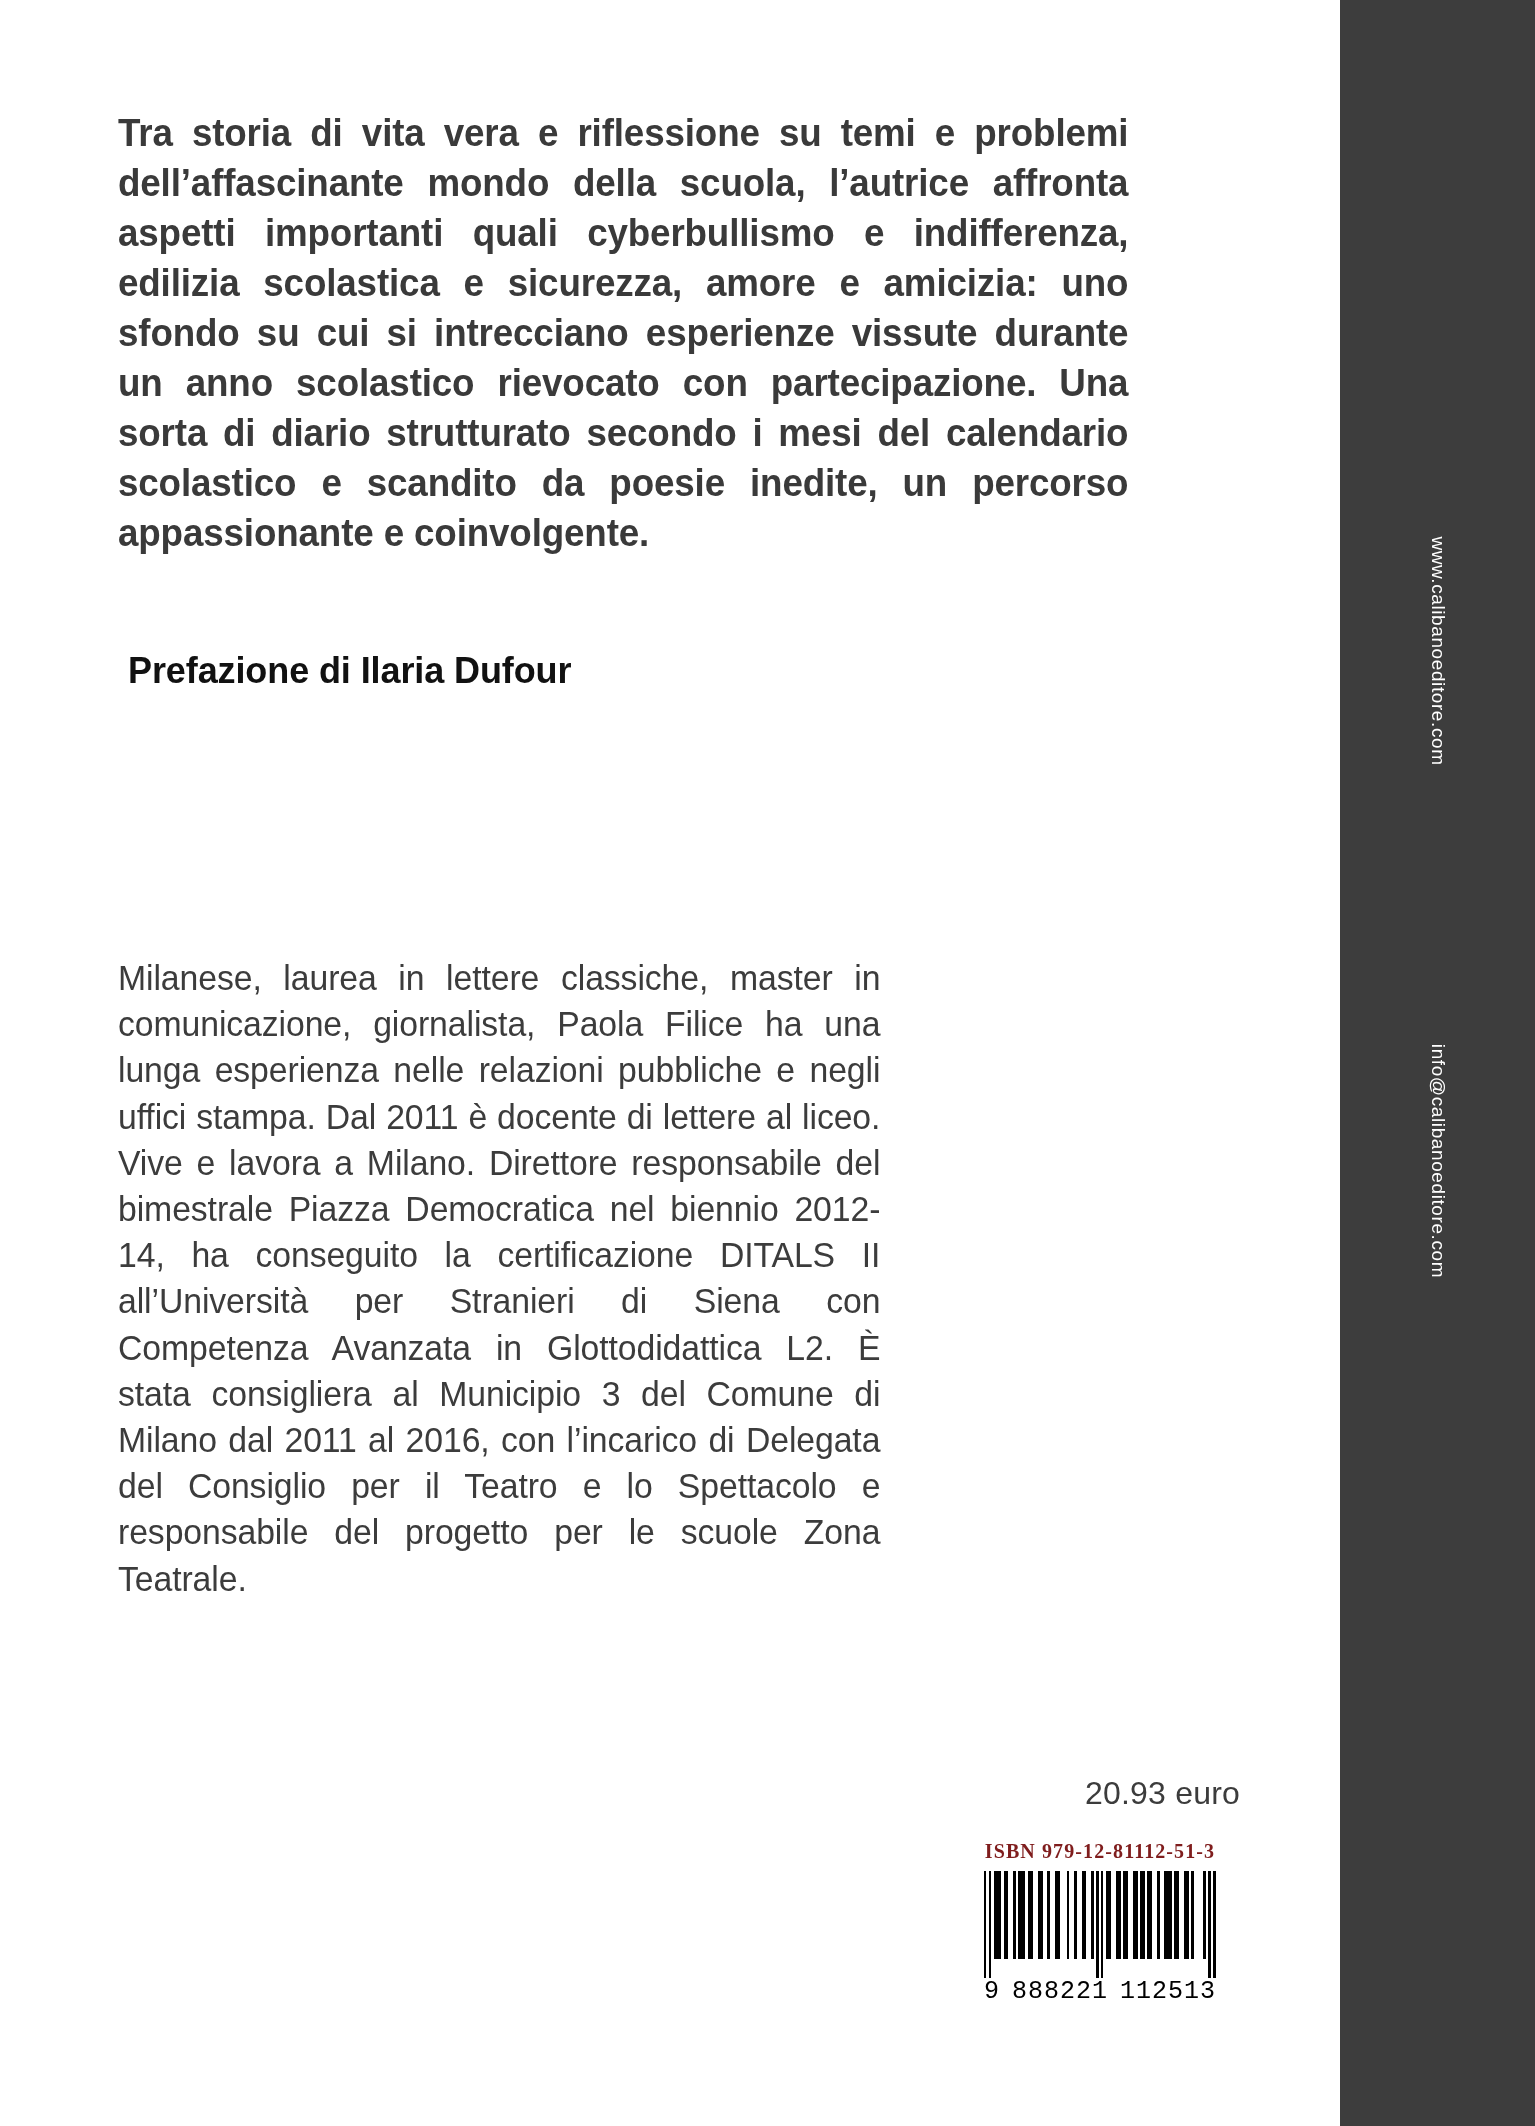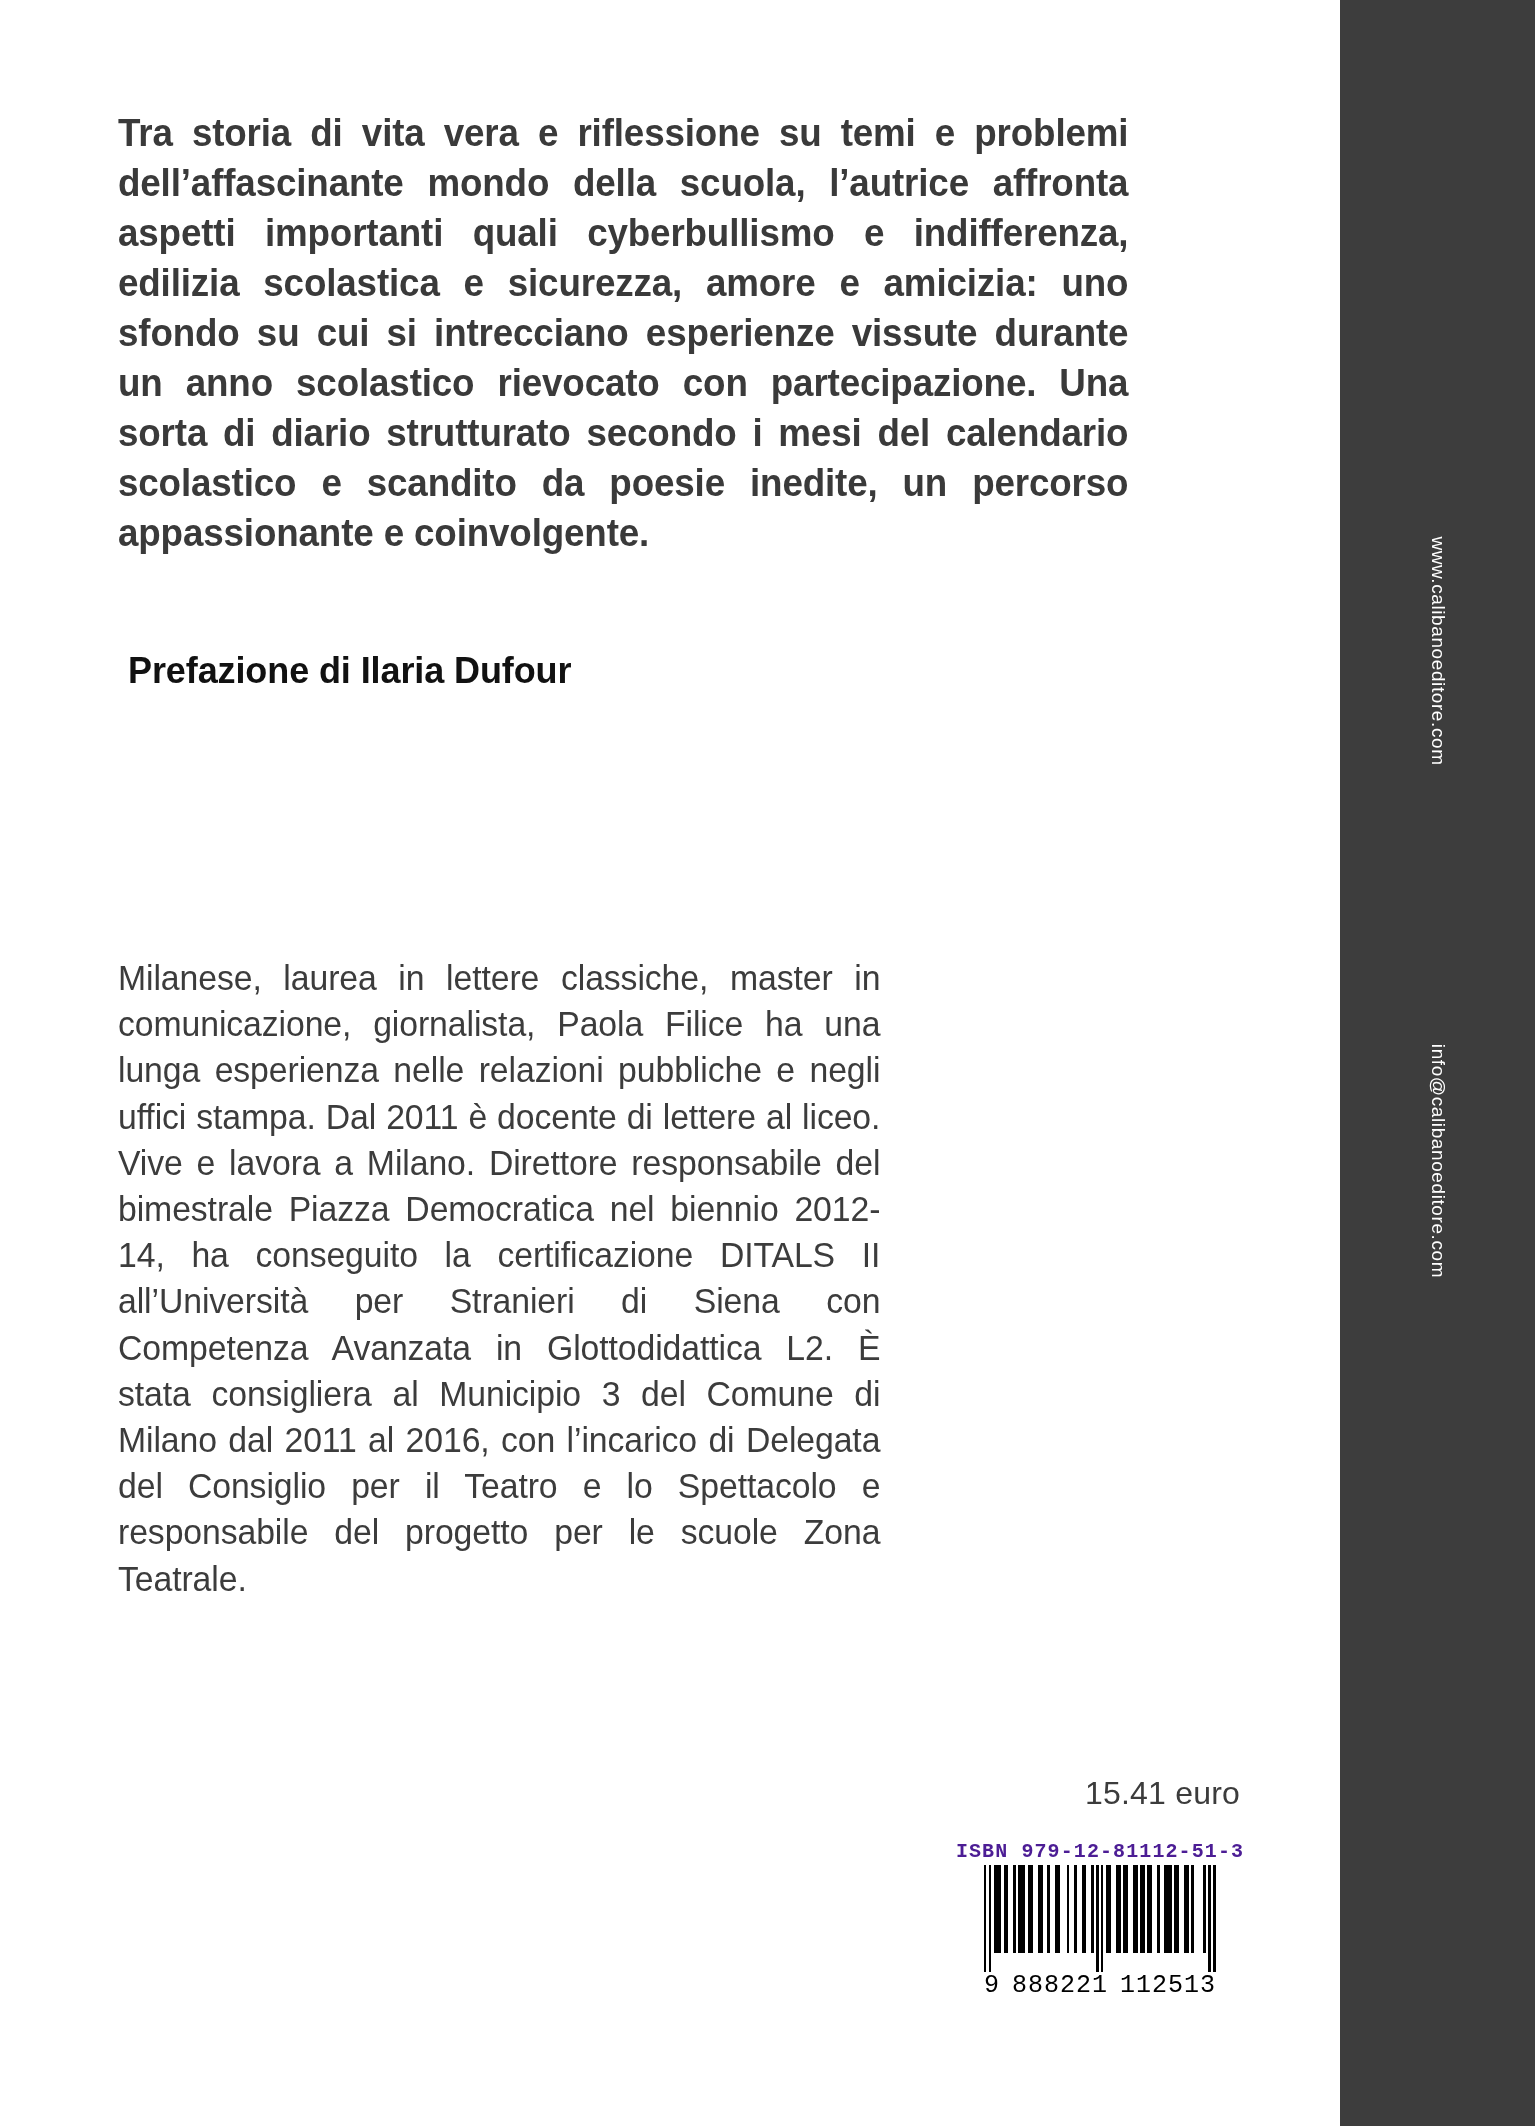--- a/index.html
+++ b/index.html
@@ -137,26 +137,26 @@
     position: absolute;
     top: 1840px;
     left: 842px;
     width: 280px;
     display: flex;
     flex-direction: column;
     align-items: center;
   }
 
   .isbn-text {
-    font-family: Liberation Mono, monospace;
+    font-family: Liberation Serif, serif;
     font-size: 20px;
     font-weight: 700;
-    color: #4c1d95;
+    color: #7f1d1d;
     letter-spacing: 1.1px;
-    margin-bottom: 2px;
+    margin-bottom: 8px;
     white-space: nowrap;
   }
 
   .barcode-wrap {
     position: relative;
     width: 232px;
     height: 135px;
     background: #ffffff;
   }
   .barcode-bars {
@@ -202,21 +202,21 @@
   <div class="cover-panel">
 
     <div class="content">
 
       <p class="blurb">Tra storia di vita vera e riflessione su temi e problemi dell’affascinante mondo della scuola, l’autrice affronta aspetti importanti quali cyberbullismo e indifferenza, edilizia scolastica e sicurezza, amore e amicizia: uno sfondo su cui si intrecciano esperienze vissute durante un anno scolastico rievocato con partecipazione. Una sorta di diario strutturato secondo i mesi del calendario scolastico e scandito da poesie inedite, un percorso appassionante e coinvolgente.</p>
 
       <p class="prefazione">Prefazione di Ilaria Dufour</p>
 
       <p class="bio">Milanese, laurea in lettere classiche, master in comunicazione, giornalista, Paola Filice ha una lunga esperienza nelle relazioni pubbliche e negli uffici stampa. Dal 2011 è docente di lettere al liceo. Vive e lavora a Milano. Direttore responsabile del bimestrale Piazza Democratica nel biennio 2012-14, ha conseguito la certificazione DITALS II all’Università per Stranieri di Siena con Competenza Avanzata in Glottodidattica L2. È stata consigliera al Municipio 3 del Comune di Milano dal 2011 al 2016, con l’incarico di Delegata del Consiglio per il Teatro e lo Spettacolo e responsabile del progetto per le scuole Zona Teatrale.</p>
 
-      <div class="price">15.41 euro</div>
+      <div class="price">20.93 euro</div>
 
       <div class="barcode-block">
         <div class="isbn-text">ISBN 979-12-81112-51-3</div>
 
         <div class="barcode-wrap">
           <div class="barcode-bars" id="bars">
               <i style="width: 2.44211px;"></i>
               <i style="width: 2.44211px; background: transparent;"></i>
               <i style="width: 2.44211px;"></i>
               <i class="bar-short" style="width: 2.44211px; background: transparent;"></i>

